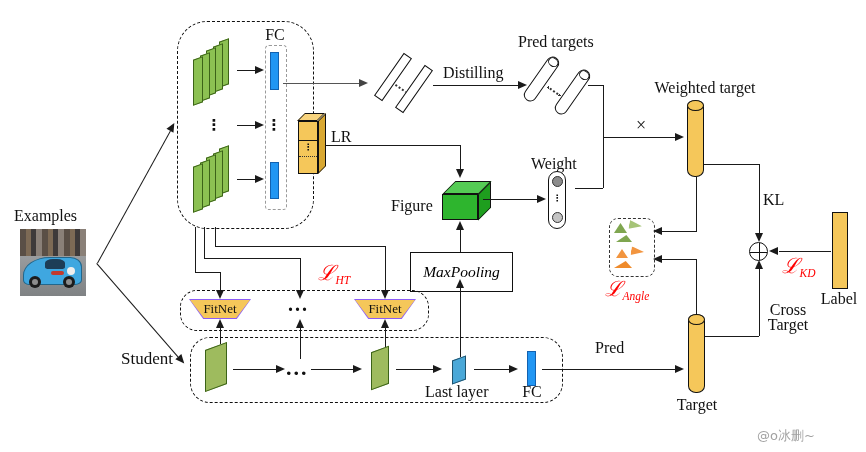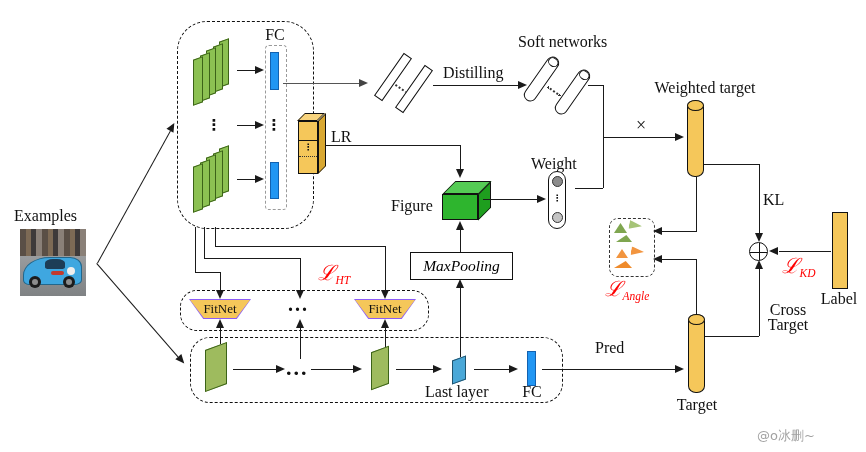--- a/index.html
+++ b/index.html
@@ -137,21 +137,21 @@
   <span class="ah r gray2" style="left:359px;top:78.5px;"></span>
 
   <div class="slab" style="left:388px;top:51px;width:10px;height:52px;transform:rotate(35deg);"></div>
   <div class="dotln" style="left:396px;top:84px;width:14px;transform:rotate(35deg);"></div>
   <div class="slab" style="left:409px;top:63px;width:10px;height:52px;transform:rotate(35deg);"></div>
 
   <div class="lab" style="left:443px;top:64px;">Distilling</div>
   <div class="hline" style="left:433px;top:85px;width:86px;"></div>
   <span class="ah r" style="left:518px;top:80.5px;"></span>
 
-  <div class="lab" style="left:518px;top:33px;">Soft networks</div>
+  <div class="lab" style="left:518px;top:33px;">Pred targets</div>
   <div class="pill" style="left:535px;top:53px;width:13px;height:52px;transform:rotate(35deg);">
       <span class="cap"></span>
     </div>
   <div class="dotln" style="left:548px;top:86px;width:16px;transform:rotate(35deg);"></div>
   <div class="pill" style="left:566px;top:66px;width:13px;height:52px;transform:rotate(35deg);">
       <span class="cap"></span>
     </div>
 
   <div class="hline" style="left:588px;top:85px;width:15px;"></div>
   <div class="vline" style="left:603px;top:85px;height:103px;"></div>
@@ -173,21 +173,21 @@
     <div style="position:absolute;left:2.5px;top:40px;width:11px;height:11px;border-radius:50%;background:var(--weight-light,#C4C4C4);border:1px solid #333;box-sizing:border-box;"></div>
   </div>
 
   <div class="lab" style="left:391px;top:197px;">Figure</div>
   <div class="face" style="left:448.5px;top:181px;width:36px;height:13px;background:var(--adapter-green-light,#55CC55);transform:skewX(-45deg);"></div>
   <div class="face" style="left:478px;top:187.5px;width:13px;height:26px;background:var(--adapter-green-dark,#1E9E1E);transform:skewY(-45deg);"></div>
   <div class="face" style="left:442px;top:194px;width:36px;height:26px;background:var(--adapter-green,#2EB52E);"></div>
   <div class="hline" style="left:483px;top:199px;width:55px;"></div>
   <span class="ah r" style="left:537px;top:194.5px;"></span>
 
-  <div style="position:absolute;left:410px;top:252px;width:103px;height:28px;border:1.3px solid #111;box-sizing:border-box;display:flex;align-items:center;justify-content:center;">
+  <div style="position:absolute;left:410px;top:252px;width:103px;height:40px;border:1.3px solid #111;box-sizing:border-box;display:flex;align-items:center;justify-content:center;">
     <span style="font-style:italic;font-size:15.5px;">MaxPooling</span>
   </div>
   <div class="vline" style="left:460px;top:229px;height:23px;"></div>
   <span class="ah u" style="left:455.5px;top:221px;"></span>
   <div class="vline" style="left:460px;top:287px;height:70px;"></div>
   <span class="ah u" style="left:455.5px;top:279px;"></span>
 
   <div class="hline" style="left:704px;top:164px;width:55px;"></div>
   <div class="vline" style="left:759px;top:164px;height:70px;"></div>
   <span class="ah d" style="left:754.5px;top:233px;"></span>
@@ -265,20 +265,21 @@
   <span class="ah d" style="left:380.5px;top:290px;"></span>
 
   <div class="vline" style="left:220px;top:327px;height:17px;"></div>
   <span class="ah u" style="left:215.5px;top:319px;"></span>
   <div class="vline" style="left:300px;top:327px;height:32px;"></div>
   <span class="ah u" style="left:295.5px;top:319px;"></span>
   <div class="vline" style="left:385px;top:327px;height:20px;"></div>
   <span class="ah u" style="left:380.5px;top:319px;"></span>
 
   <div class="lab ctr" style="left:105px;top:349px;width:84px;font-size:17px;">
+    <div>Student</div>
   </div>
   <div class="dash" style="left:190px;top:337px;width:371px;height:64px;border-radius:20px;"></div>
   <div class="sheet stu" style="left:205px;top:346px;width:22px;height:42px;"></div>
   <div class="hline" style="left:233px;top:369px;width:44px;"></div>
   <span class="ah r" style="left:276px;top:364.5px;"></span>
   <div class="hdots" style="left:286px;top:355px;">...</div>
   <div class="hline" style="left:311px;top:369px;width:43px;"></div>
   <span class="ah r" style="left:353px;top:364.5px;"></span>
   <div class="sheet stu" style="left:371px;top:349px;width:18px;height:38px;"></div>
   <div class="hline" style="left:396px;top:369px;width:38px;"></div>

